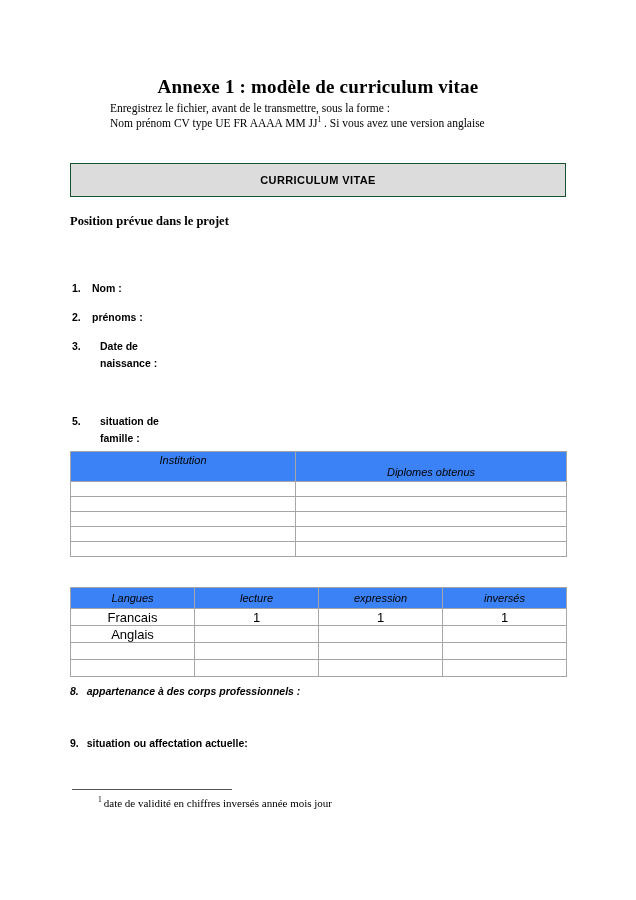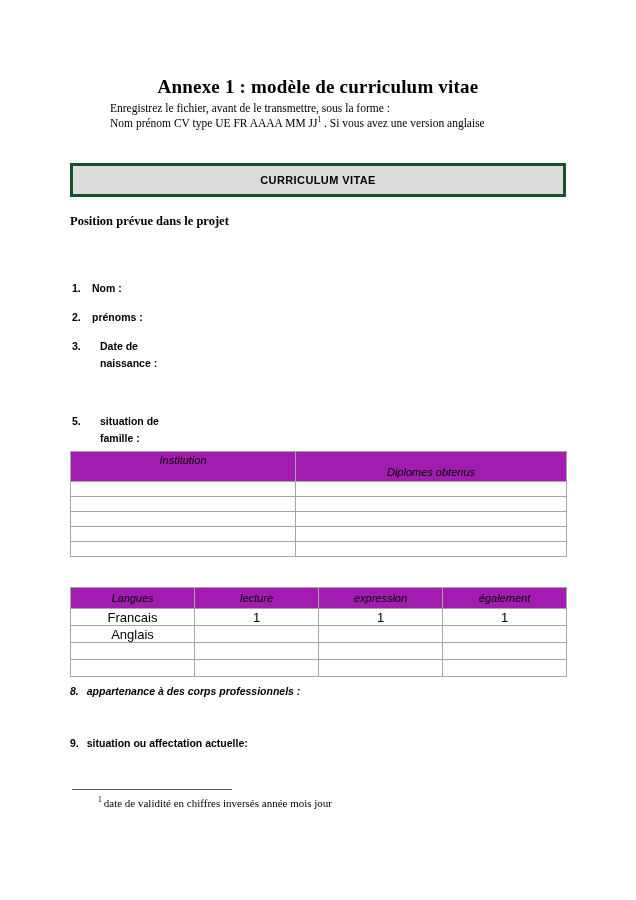--- a/index.html
+++ b/index.html
@@ -63,21 +63,21 @@
 
   
   .cv-banner {
     position: absolute;
     left: 70px;
     top: 163px;
     width: 496px;
     height: 34px;
     box-sizing: border-box;
     background: #dcdcdc;
-    border: 3px solid #14532d;
+    border: 1px solid #14532d;
     display: flex;
     align-items: center;
     justify-content: center;
   }
   .cv-banner-text {
     font-family: "Liberation Sans", sans-serif;
     font-weight: bold;
     font-size: 11px;
     letter-spacing: 0.4px;
   }
@@ -156,21 +156,21 @@
     table-layout: fixed;
     font-family: "Liberation Sans", sans-serif;
   }
   table.doc-table td {
     border: 1px solid #a6a6a6;
     padding: 0;
     height: 14px;
     font-size: 13px;
   }
   table.doc-table td.head {
-    background: #a21caf;
+    background: #3b82f6;
     font-style: italic;
     text-align: center;
     height: 26px;
     font-size: 11px;
   }
   table.doc-table td.cell {
     text-align: center;
     height: 14px;
   }
 
@@ -302,21 +302,21 @@
         <col>
         <col>
         <col>
         <col>
       </colgroup>
     <tbody>
       <tr>
         <td class="head">Langues</td>
         <td class="head">lecture</td>
         <td class="head">expression</td>
-        <td class="head">également</td>
+        <td class="head">inversés</td>
       </tr>
       <tr>
         <td class="cell">Francais</td>
         <td class="cell">1</td>
         <td class="cell">1</td>
         <td class="cell">1</td>
       </tr>
       <tr>
         <td class="cell">Anglais</td>
         <td class="cell"></td>

